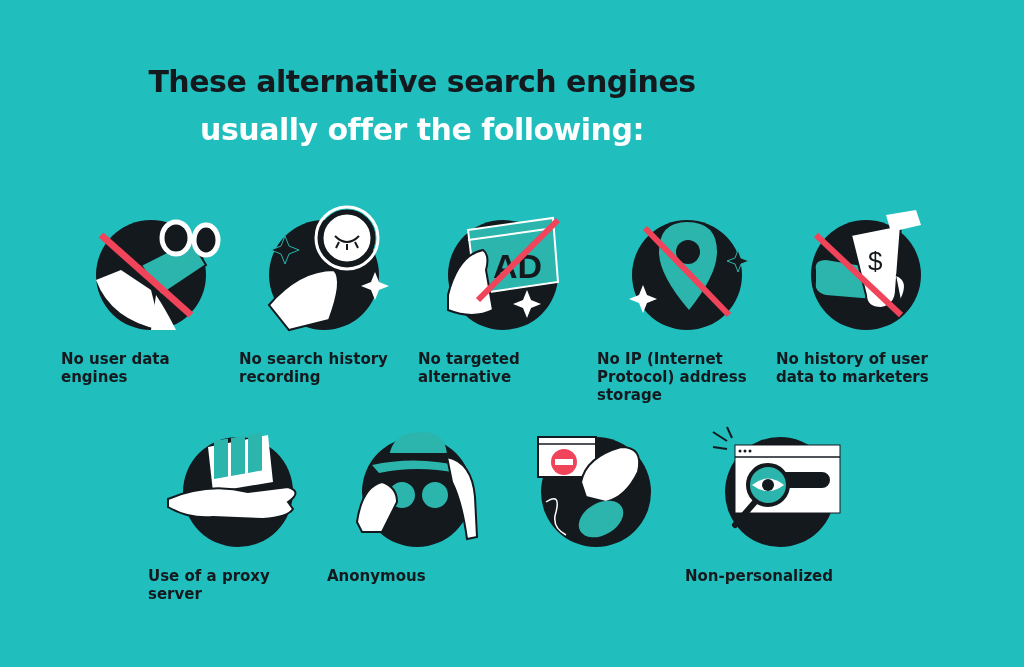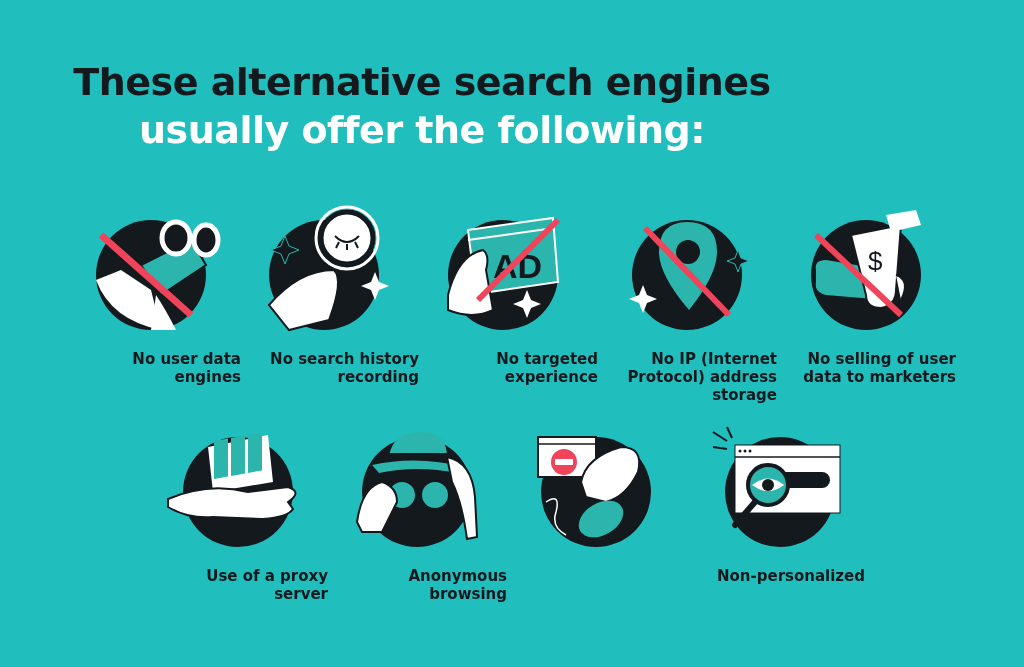--- a/index.html
+++ b/index.html
@@ -1,20 +1,20 @@
 <!DOCTYPE html>
 <html><head>
 <meta charset="utf-8">
 <style>
   html,body{margin:0;padding:0;}
   body{width:1024px;height:667px;background:#21bebe;overflow:hidden;position:relative;font-family:"DejaVu Sans","Liberation Sans",sans-serif;}
-  .title{position:absolute;left:0;top:58px;width:844px;text-align:center;font-weight:bold;font-size:38px;line-height:48px;letter-spacing:-0.5px;}
+  .title{position:absolute;left:0;top:58px;width:844px;text-align:center;font-weight:bold;font-size:30px;line-height:48px;letter-spacing:-0.5px;}
   .title .l1{color:#14191e;display:block;}
   .title .l2{color:#ffffff;display:block;}
-  .item{position:absolute;width:180px;text-align:right;}
+  .item{position:absolute;width:180px;text-align:left;}
   .icon{position:relative;width:110px;height:110px;margin:0 auto;}
   .icon svg{position:absolute;left:-15px;top:-10px;width:140px;height:130px;overflow:visible;}
   .label{margin-top:20px;font-weight:bold;font-size:15px;line-height:18px;color:#14191e;}
 </style>
 </head>
 <body>
 
 <div class="title">
   <span class="l1">These alternative search engines</span>
   <span class="l2">usually offer the following:</span>
@@ -64,21 +64,21 @@
       <path d="M30 20 L115 8 L120 72 L38 84 Z" fill="#2bb5ad" stroke="#fff" stroke-width="2"></path>
       <line x1="30" y1="30" x2="116" y2="18" stroke="#fff" stroke-width="2"></line>
       <text x="55" y="68" font-family="Liberation Sans, sans-serif" font-weight="bold" font-size="34" fill="#14191e">AD</text>
       <path d="M10 85 Q20 45 45 40 Q52 45 48 60 L55 100 Q35 110 10 100 Z" fill="#fff" stroke="#14191e" stroke-width="2"></path>
       <line x1="40" y1="90" x2="120" y2="10" stroke="#f0445a" stroke-width="6"></line>
       <path d="M85 90 L89 80 L93 90 L103 94 L93 98 L89 108 L85 98 L75 94 Z" fill="#fff"></path>
     </svg>
   </div>
   <div class="label">
     <div>No targeted</div>
-      <div>experience</div>
+      <div>alternative</div>
   </div>
 </div>
 
 <div class="item" style="left:597px;top:220px;">
   <div class="icon">
     <svg viewBox="0 0 140 130">
       <circle cx="70" cy="65" r="55" fill="#14191e"></circle>
       <path d="M70 12 Q100 12 100 42 Q100 65 72 100 Q42 65 42 42 Q42 12 70 12 Z" fill="#2bb5ad"></path>
       <circle cx="71" cy="42" r="12" fill="#14191e"></circle>
       <line x1="28" y1="18" x2="112" y2="105" stroke="#f0445a" stroke-width="6"></line>
@@ -99,21 +99,21 @@
       <circle cx="70" cy="65" r="55" fill="#14191e"></circle>
       <path d="M20 60 Q18 50 30 50 L90 60 L90 90 L30 85 Q18 82 20 72 Z" fill="#2bb5ad"></path>
       <path d="M55 25 L105 15 L100 80 Q100 95 85 98 Q70 98 70 85 Z" fill="#fff" stroke="#14191e" stroke-width="2"></path>
       <path d="M90 5 L120 0 L125 15 L95 22 Z" fill="#fff"></path>
       <text x="72" y="60" font-family="Liberation Sans, sans-serif" font-size="26" fill="#14191e">$</text>
       <path d="M100 65 Q115 70 105 90" fill="#fff" stroke="#14191e" stroke-width="2"></path>
       <line x1="20" y1="25" x2="105" y2="105" stroke="#f0445a" stroke-width="6"></line>
     </svg>
   </div>
   <div class="label">
-    <div>No selling of user</div>
+    <div>No history of user</div>
       <div>data to marketers</div>
   </div>
 </div>
 
 <div class="item" style="left:148px;top:437px;">
   <div class="icon">
     <svg viewBox="0 0 140 130">
       <circle cx="70" cy="65" r="55" fill="#14191e"></circle>
       <path d="M40 20 L100 8 L105 55 L45 65 Z" fill="#fff"></path>
       <rect x="46" y="22" width="14" height="38" fill="#2bb5ad" transform="skewY(-10)"></rect>
@@ -136,21 +136,20 @@
       <rect x="42" y="26" width="58" height="8" fill="#14191e"></rect>
       <path d="M25 38 Q70 28 118 40 L110 46 Q70 38 32 46 Z" fill="#2bb5ad"></path>
       <circle cx="55" cy="68" r="14" fill="#2bb5ad" stroke="#14191e" stroke-width="2"></circle>
       <circle cx="88" cy="68" r="14" fill="#2bb5ad" stroke="#14191e" stroke-width="2"></circle>
       <path d="M10 95 Q15 60 35 55 Q50 60 50 75 L35 105 L15 105 Z" fill="#fff" stroke="#14191e" stroke-width="2"></path>
       <path d="M100 30 Q125 35 128 70 L130 110 L120 112 Q115 75 105 55 Z" fill="#fff" stroke="#14191e" stroke-width="2"></path>
     </svg>
   </div>
   <div class="label">
     <div>Anonymous</div>
-      <div>browsing</div>
   </div>
 </div>
 
 <div class="item" style="left:506px;top:437px;">
   <div class="icon">
     <svg viewBox="0 0 140 130">
       <circle cx="70" cy="65" r="55" fill="#14191e"></circle>
       <rect x="12" y="10" width="58" height="40" fill="#fff" stroke="#14191e" stroke-width="2"></rect>
       <line x1="12" y1="17" x2="70" y2="17" stroke="#14191e" stroke-width="1.5"></line>
       <circle cx="38" cy="35" r="13" fill="#f0445a"></circle>

